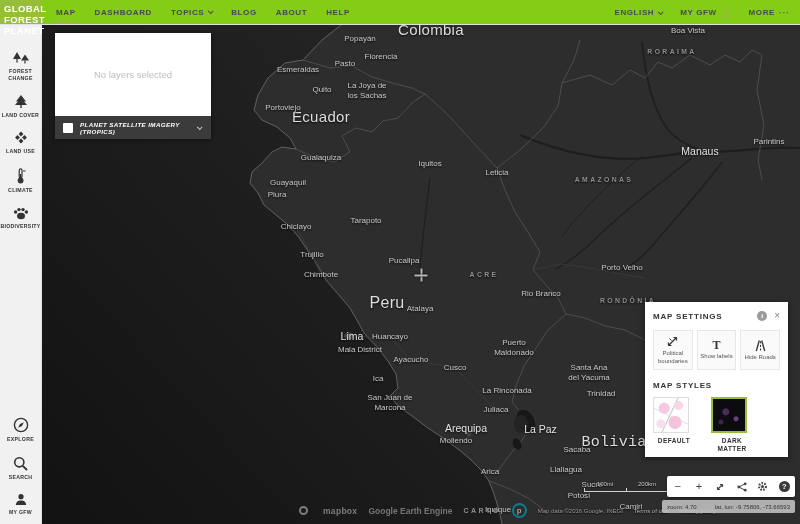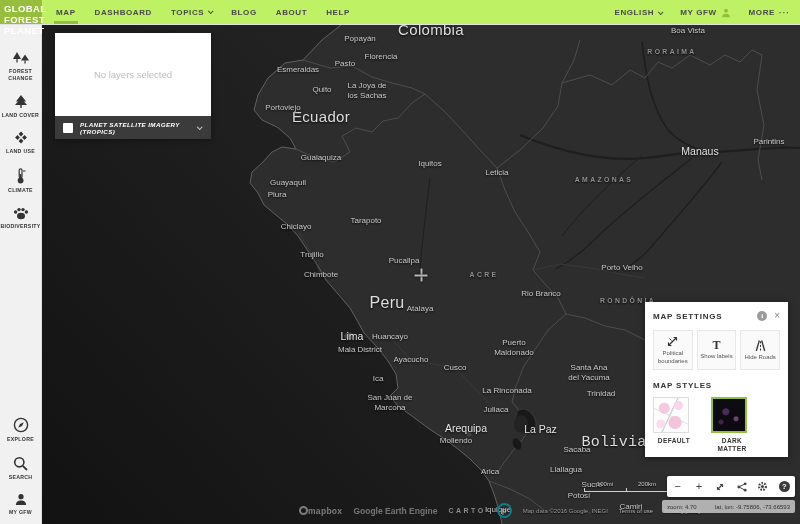--- a/index.html
+++ b/index.html
@@ -1,21 +1,21 @@
 <!DOCTYPE html>
 <html><head>
 <meta charset="utf-8">
 <style>
   :root{ --accent:#97bd3d; }
   *{box-sizing:border-box;margin:0;padding:0}
   html,body{width:800px;height:524px;overflow:hidden}
   body{position:relative;font-family:"Liberation Sans",sans-serif;background:#2d2d2d}
 
   
-  .header{position:absolute;left:0;top:0;width:800px;height:25px;background:#bef264;border-bottom:1px solid #e2e2e2;z-index:10;display:flex;align-items:center}
+  .header{position:absolute;left:0;top:0;width:800px;height:25px;background:#84cc16;border-bottom:1px solid #e2e2e2;z-index:10;display:flex;align-items:center}
   .logo{position:absolute;left:0;top:0;width:42px;height:24px;background:var(--accent);z-index:12;padding:3px 0 0 4px;cursor:pointer}
   .logo div{color:#fff;font-size:9.5px;font-weight:bold;letter-spacing:.4px;line-height:1.18}
   .nav{display:flex;gap:19px;margin-left:56px;height:100%;align-items:center}
   .nav-item{position:relative;font-size:8px;font-weight:bold;color:#4a4a4a;letter-spacing:.6px;height:100%;display:flex;align-items:center;gap:4px;cursor:pointer}
   .nav-item.active::after{content:"";position:absolute;left:-2px;right:-2px;bottom:0;height:3px;background:var(--accent)}
   .nav-right{position:absolute;right:10px;top:0;height:25px;display:flex;gap:18px;align-items:center}
   .chev{display:inline-block;width:4px;height:4px;border-right:1.3px solid currentColor;border-bottom:1.3px solid currentColor;transform:rotate(45deg) translateY(-1px)}
   .ellipsis{font-weight:bold;letter-spacing:1px;color:#555}
 
   
@@ -86,21 +86,21 @@
   .status-bar{position:absolute;left:662px;top:500px;width:133px;height:13px;background:rgba(195,195,195,.88);border-radius:2px;z-index:6;display:flex;align-items:center;justify-content:space-between;padding:0 5px}
   .status-bar span{font-size:6px;color:#333}
 
   
   .scalebar{position:absolute;left:584px;top:481px;width:84px;z-index:4;pointer-events:none}
   .scale-lbls{display:flex}
   .scale-lbls span{flex:1;text-align:center;font-size:6px;color:#ccc;text-shadow:0 1px 1px #000}
   .scale-line{height:4px;border:1px solid #cfcfcf;border-top:none;position:relative;margin-top:1px}
   .scale-line::after{content:"";position:absolute;left:50%;top:0;bottom:0;width:1px;background:#cfcfcf}
   .attribution{position:absolute;left:299px;bottom:6px;z-index:4;display:flex;align-items:center;gap:11px}
-  .mapbox-logo{display:flex;align-items:center;gap:0;cursor:pointer}
+  .mapbox-logo{display:flex;align-items:center;gap:15px;cursor:pointer}
   .mapbox-ring{width:9px;height:9px;border:2px solid #7d7d7d;border-radius:50%}
   .mapbox-logo b{font-size:8.5px;color:#7d7d7d;letter-spacing:.3px}
   .gee{font-size:8.5px;font-weight:bold;color:#757575;cursor:pointer}
   .carto{font-size:7px;font-weight:bold;letter-spacing:2.5px;color:#8d8d8d;cursor:pointer}
   .planet-logo{width:15px;height:15px;border:2px solid #0b7f8e;border-radius:50%;color:#cfcfcf;font-size:8px;display:flex;align-items:center;justify-content:center;cursor:pointer}
   .fineprint{font-size:6px;color:#9a9a9a;text-shadow:0 1px 1px #000}
   .fineprint.link{color:#b5b5b5;cursor:pointer}
 </style>
 </head>
 <body>

